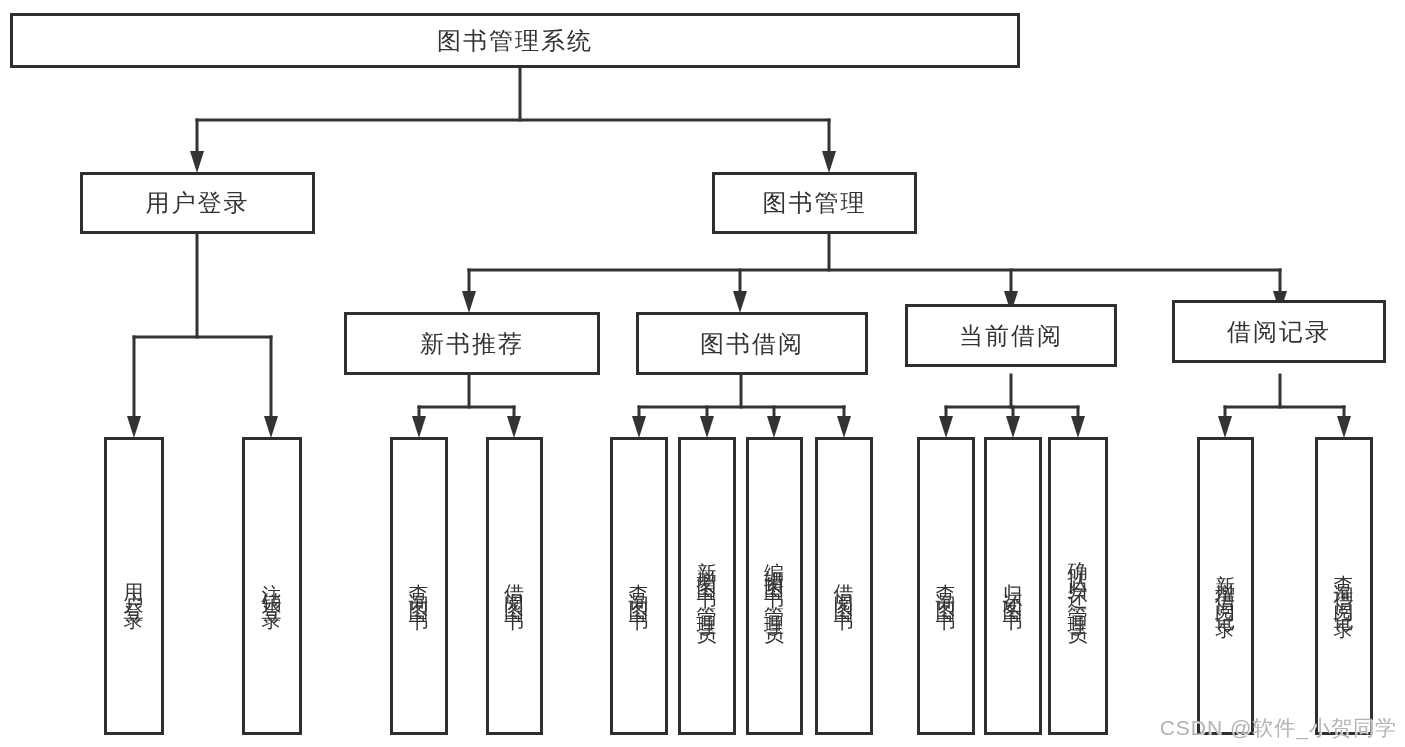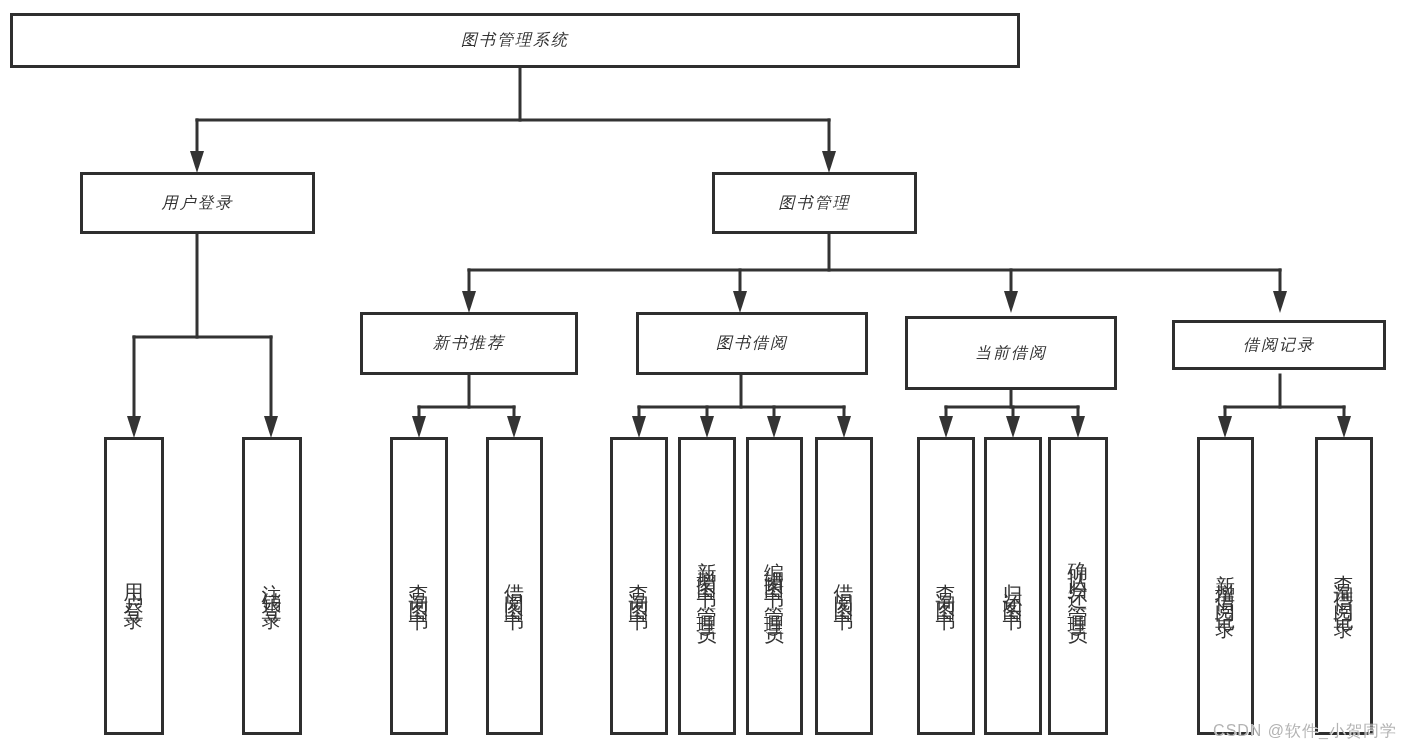--- a/index.html
+++ b/index.html
@@ -28,38 +28,37 @@
     position:absolute;
     border:3px solid var(--box-border);
     background:var(--background);
     color:var(--text);
     display:flex;
     align-items:center;
     justify-content:center;
     box-sizing:border-box;
   }
   .hnode{
-    font-size:16px;
+    font-size:24px;
     letter-spacing:2px;
     white-space:nowrap;
-    font-style:italic;
   }
   .root{border-width:3px;}
   .vnode span{
     writing-mode:vertical-rl;
     text-orientation:mixed;
     font-size:20px;
     letter-spacing:9px;
     line-height:1.1;
   }
   #watermark{
     position:absolute;
     right:8px;
     bottom:5px;
-    font-size:16px;
+    font-size:21px;
     letter-spacing:1px;
     color:var(--watermark);
     text-shadow:1px 1px 0 rgba(255,255,255,0.9);
     white-space:nowrap;
     margin-left:48px;
   }
 </style>
 </head>
 <body>
 
@@ -145,30 +144,30 @@
     <span>图书管理系统</span>
   </div>
 
   <div class="node hnode" style="left:80px;top:172px;width:235px;height:62px;">
     <span>用户登录</span>
   </div>
   <div class="node hnode" style="left:712px;top:172px;width:205px;height:62px;">
     <span>图书管理</span>
   </div>
 
-  <div class="node hnode" style="left:360px;top:312px;width:218px;height:63px;">
+  <div class="node hnode" style="left:344px;top:312px;width:256px;height:63px;">
     <span>新书推荐</span>
   </div>
   <div class="node hnode" style="left:636px;top:312px;width:232px;height:63px;">
     <span>图书借阅</span>
   </div>
-  <div class="node hnode" style="left:905px;top:316px;width:212px;height:74px;">
+  <div class="node hnode" style="left:905px;top:304px;width:212px;height:63px;">
     <span>当前借阅</span>
   </div>
-  <div class="node hnode" style="left:1172px;top:320px;width:214px;height:50px;">
+  <div class="node hnode" style="left:1172px;top:300px;width:214px;height:63px;">
     <span>借阅记录</span>
   </div>
 
   <div class="node vnode" style="left:104px;top:437px;width:60px;height:298px;">
     <span>用户登录</span>
   </div>
   <div class="node vnode" style="left:242px;top:437px;width:60px;height:298px;">
     <span>注销登录</span>
   </div>
 

